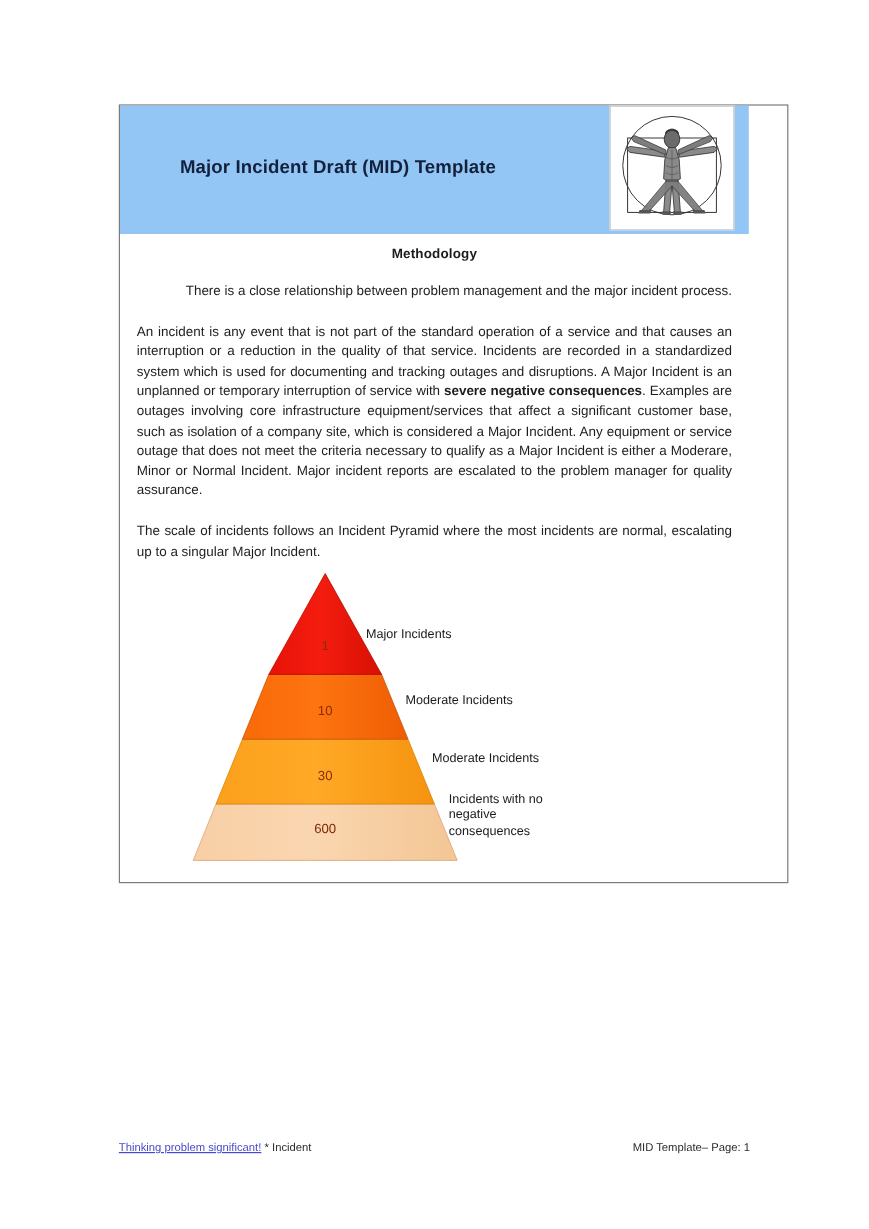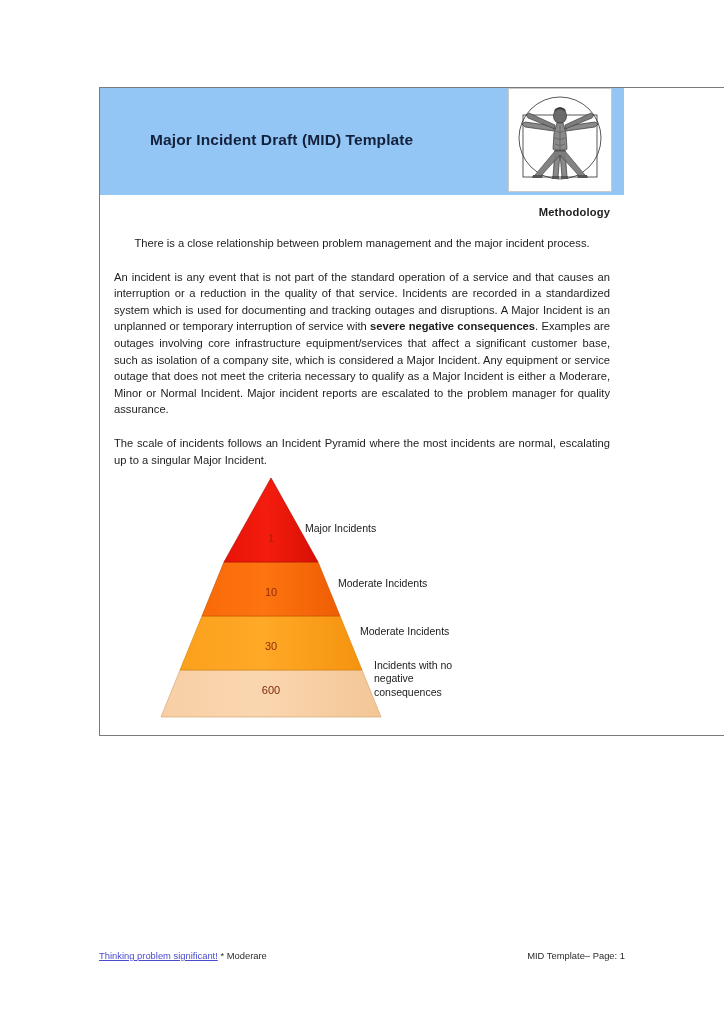--- a/index.html
+++ b/index.html
@@ -13,21 +13,21 @@
     font-family: "Liberation Sans", sans-serif;
     position: relative;
     overflow: hidden;
   }
 
   
   #page-frame {
     position: absolute;
     left: 99px;
     top: 87px;
-    width: 626px;
+    width: 558px;
     height: 649px;
     border: 1px solid #7b7b7b;
     box-sizing: border-box;
     background: #ffffff;
   }
 
   
   #header-band {
     position: absolute;
     left: 0px;
@@ -64,34 +64,34 @@
   #doc-body {
     position: absolute;
     left: 0;
     top: 107px;
     width: 524px;
     padding: 0 14px;
     box-sizing: border-box;
     color: #1d1d1d;
   }
   .section-heading-center {
-    text-align: right;
+    text-align: center;
     font-size: 11.2px;
     font-weight: bold;
     margin: 11px 0 0 0;
     letter-spacing: 0.15px;
   }
   p.body-text {
     font-size: 11.2px;
     line-height: 16.6px;
     text-align: justify;
     margin: 17px 0 0 0;
     color: #1d1d1d;
   }
-  p.body-text.lead { text-align: center; }
+  p.body-text.lead { text-align: right; }
   .bold { font-weight: bold; }
   h3.sub-heading {
     font-size: 11.2px;
     font-weight: bold;
     margin: 21px 0 0 0;
     letter-spacing: 0.1px;
   }
 
   
   #pyramid-figure {
@@ -232,15 +232,15 @@
     <text class="pyr-label" x="261" y="165">Moderate Incidents</text>
     <g>
       <text class="pyr-label" x="275" y="199">Incidents with no</text>
       <text class="pyr-label" x="275" y="212">negative</text>
       <text class="pyr-label" x="275" y="226">consequences</text>
     </g>
   </svg>
 </div>
 
 <div id="footer">
-  <div id="footer-left"><a id="footer-link" href="#">Thinking problem significant!</a> <span id="footer-default">* Moderare</span></div>
+  <div id="footer-left"><a id="footer-link" href="#">Thinking problem significant!</a> <span id="footer-default">* Incident</span></div>
   <div id="footer-right">MID Template– Page: 1</div>
 </div>
 
 </body></html>

